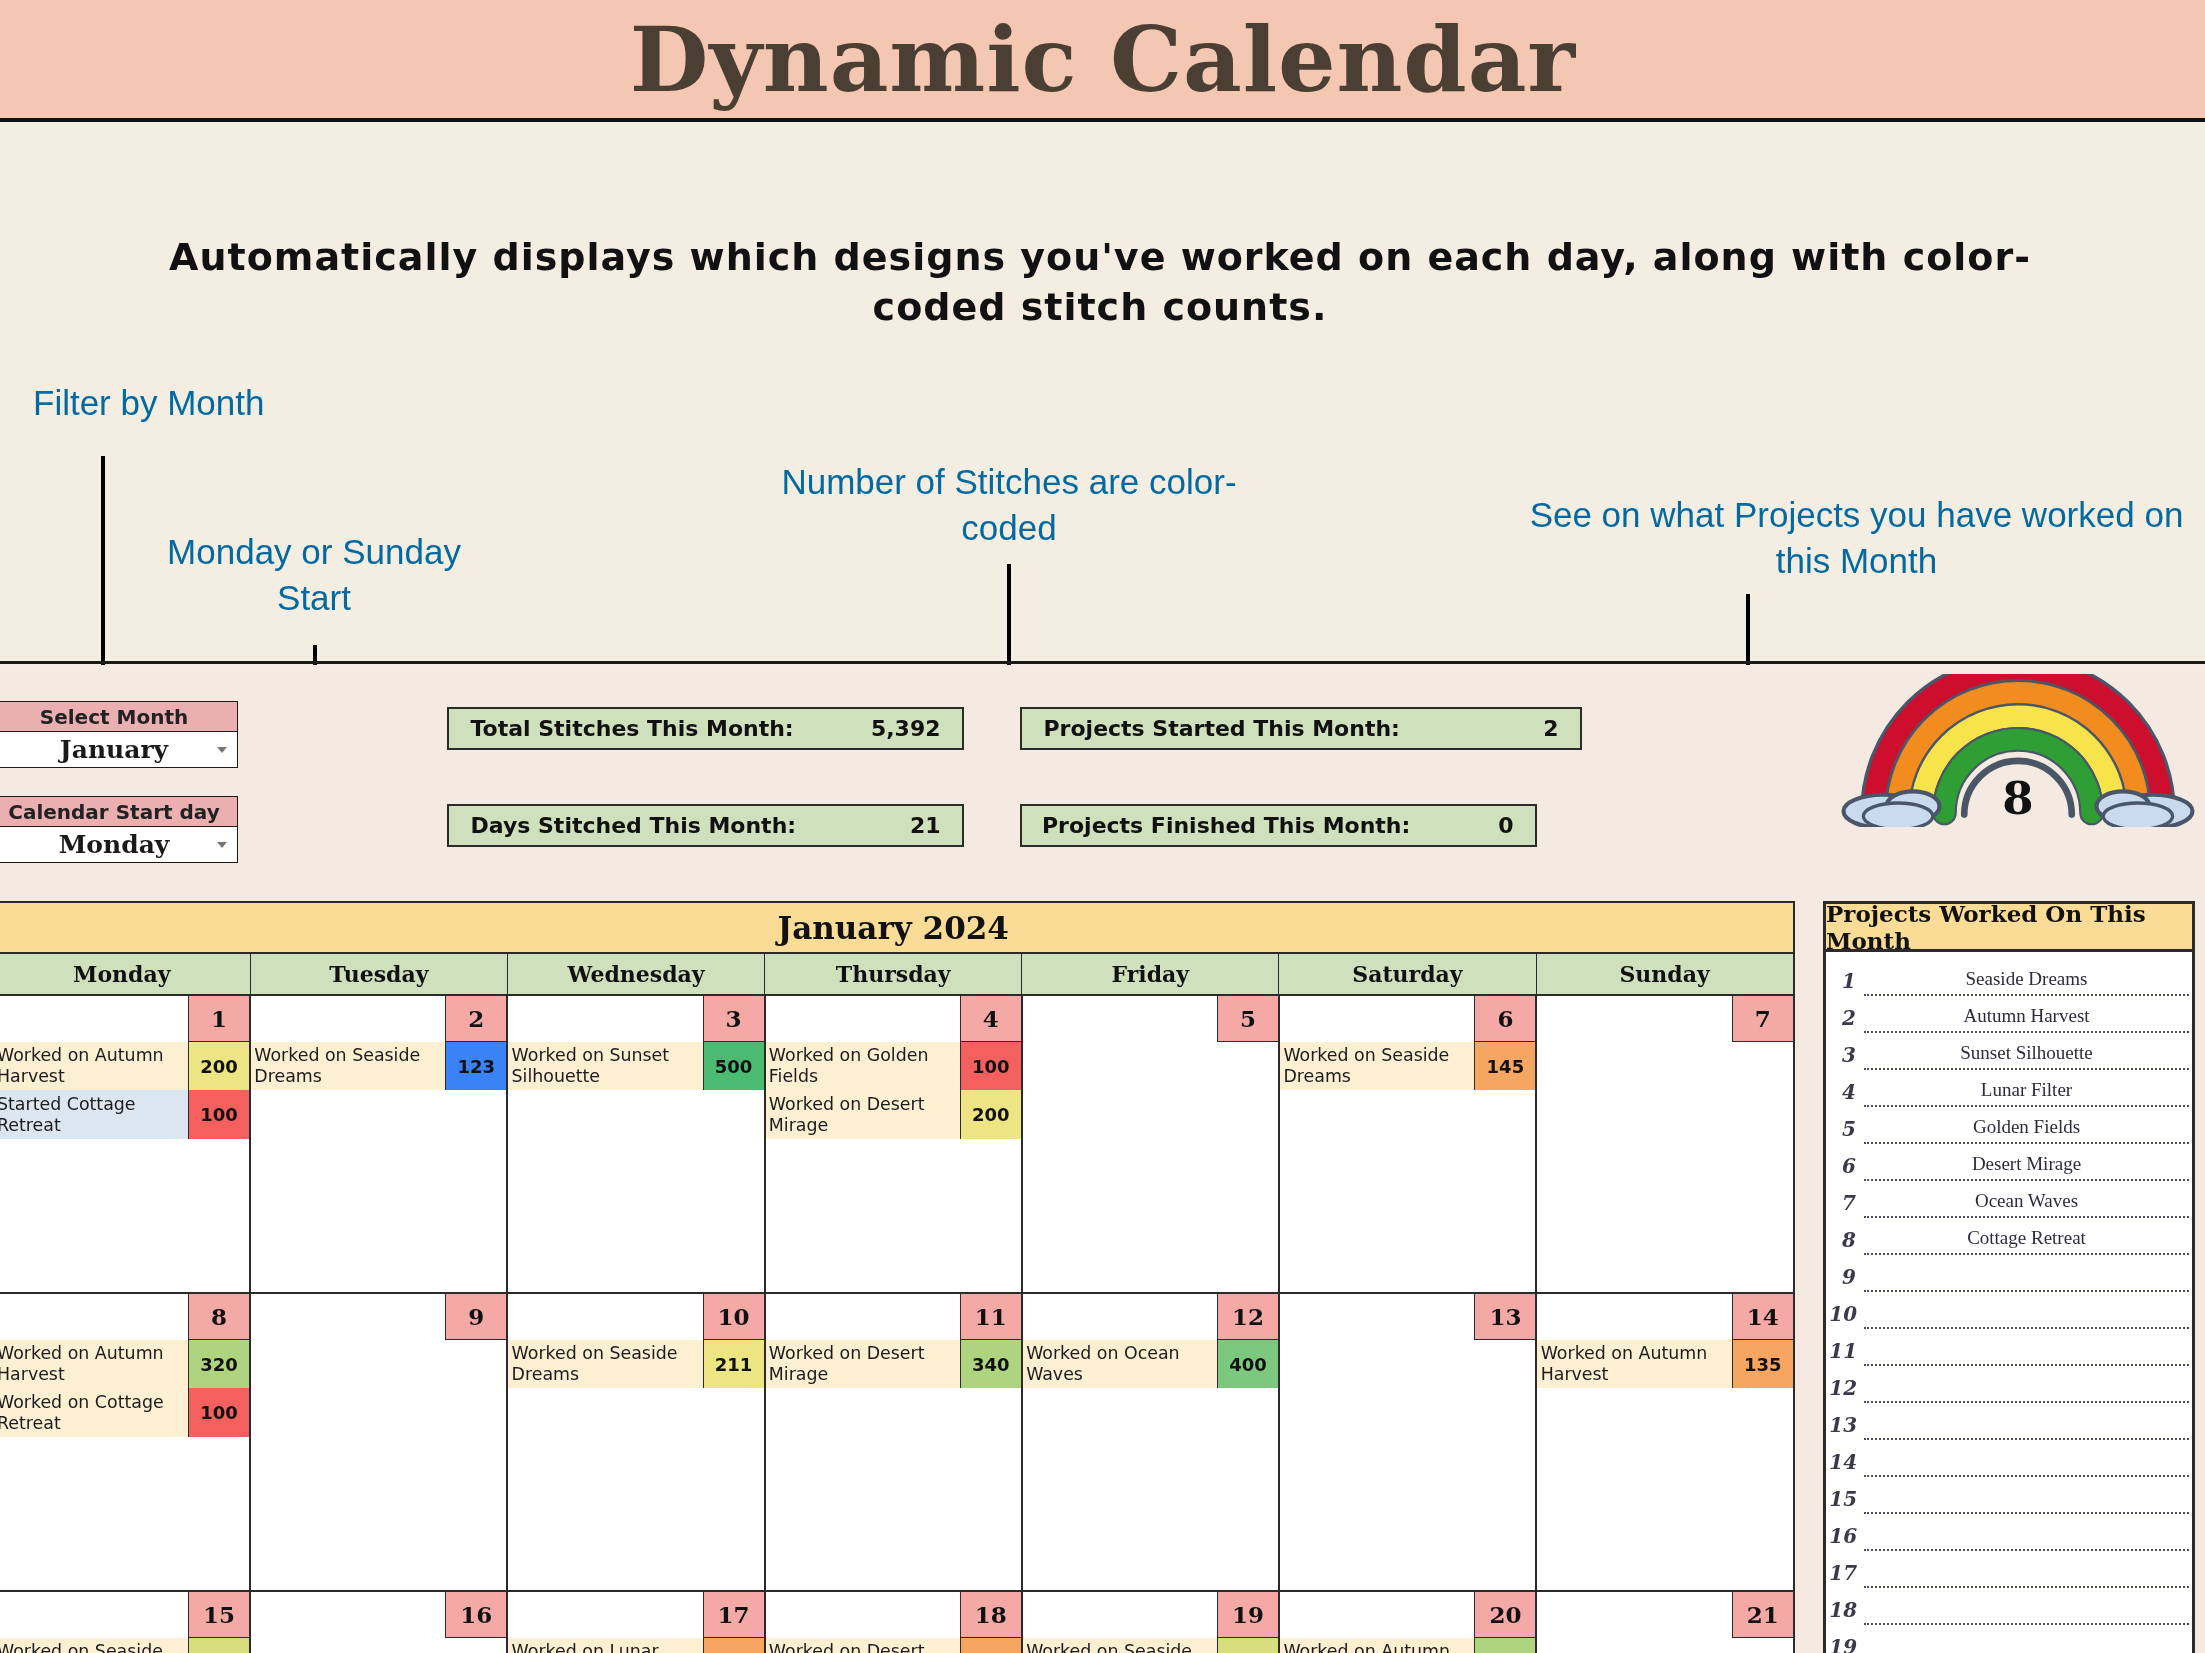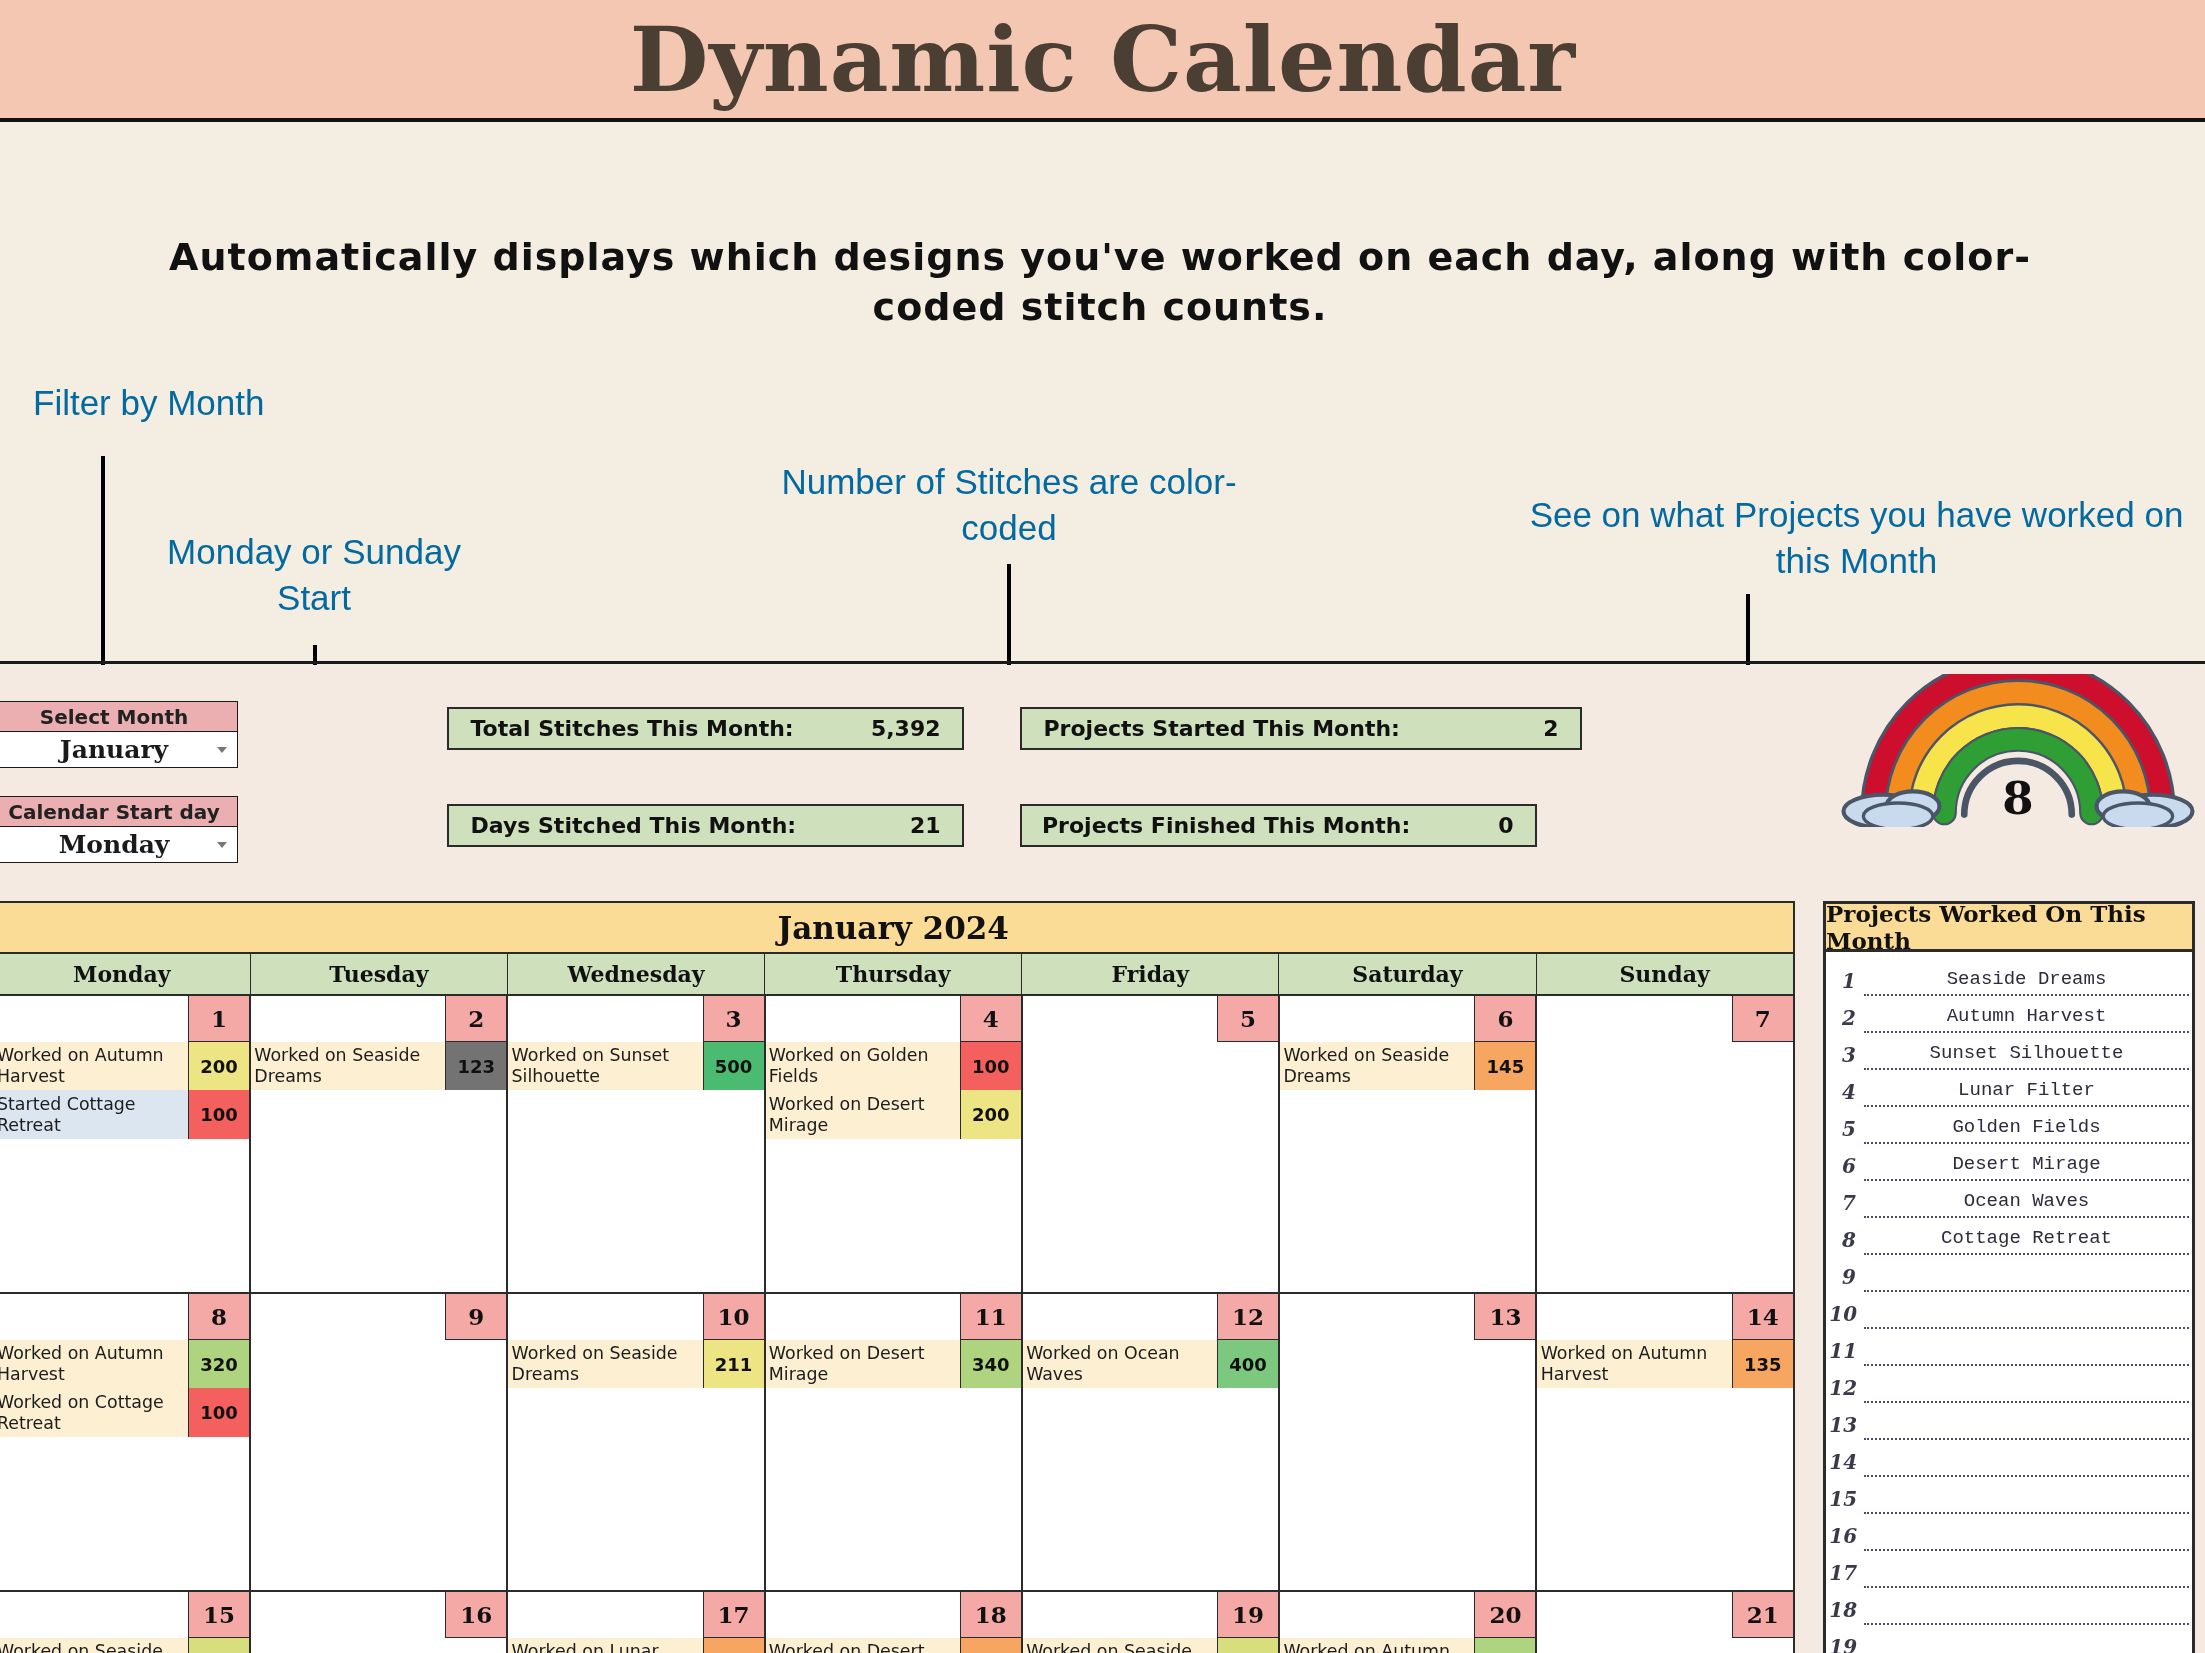--- a/index.html
+++ b/index.html
@@ -210,21 +210,21 @@
   .proj-idx{
     width:35px; text-align:right; padding-right:8.3px;
     font-family:"DejaVu Serif", serif; font-style:italic; font-weight:bold;
     font-size:20px; color:#3a3a4a; line-height:1;
     padding-bottom:5px;
   }
   .proj-val{
     flex:1 0 0;
     border-bottom:2.5px dotted #4b4b66;
     text-align:center;
-    font-family:Liberation Mono, monospace;
+    font-family:Liberation Serif, serif;
     font-size:19px; color:#2c2c3c;
     padding-bottom:3.3px;
     white-space:nowrap; overflow:hidden;
   }
 </style>
 </head>
 <body>
 
 <div class="title-banner">
   <div class="title-text">Dynamic Calendar</div>
@@ -338,21 +338,21 @@
               <div class="etxt">Started Cottage Retreat</div>
               <div class="enum" style="background: rgb(244, 96, 94);">100</div>
             </div>
           </div>
         </div>
         <div class="daycell">
           <div class="daynum">2</div>
           <div class="entries">
             <div class="entry">
               <div class="etxt">Worked on Seaside Dreams</div>
-              <div class="enum" style="background: #737373;">123</div>
+              <div class="enum" style="background: #3b82f6;">123</div>
             </div>
           </div>
         </div>
         <div class="daycell">
           <div class="daynum">3</div>
           <div class="entries">
             <div class="entry">
               <div class="etxt">Worked on Sunset Silhouette</div>
               <div class="enum" style="background: rgb(76, 187, 114);">500</div>
             </div>

